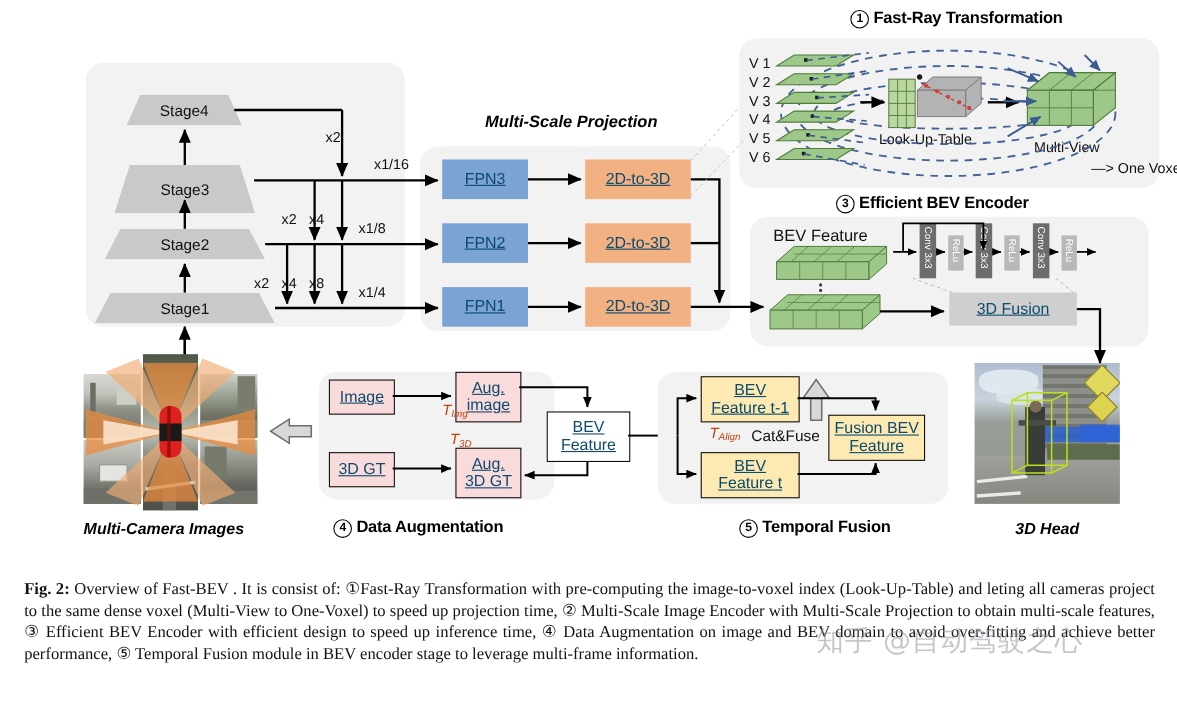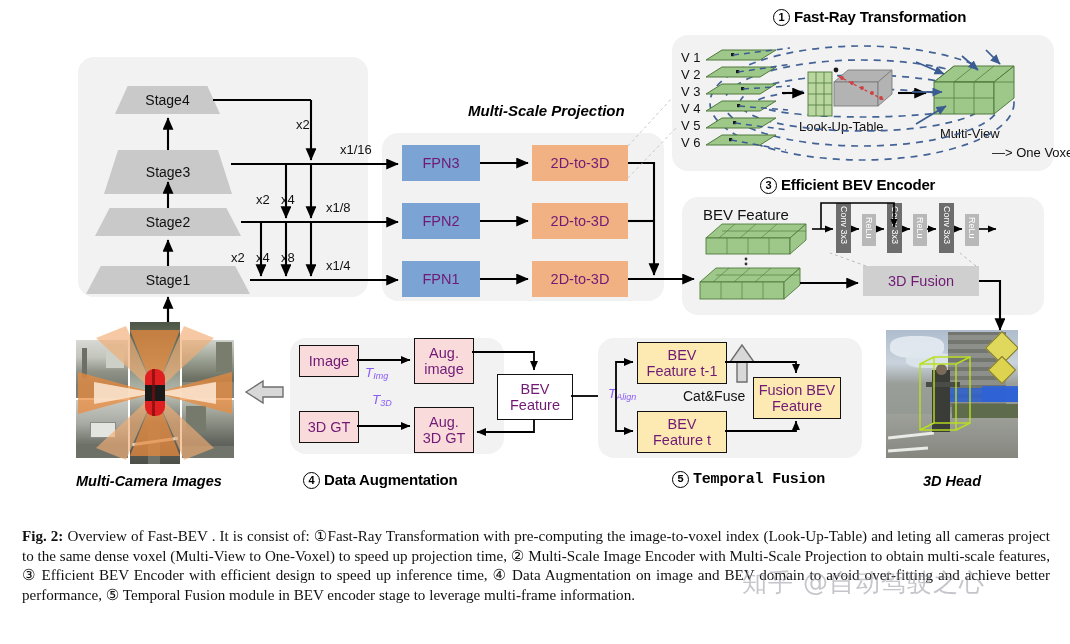--- a/index.html
+++ b/index.html
@@ -12,31 +12,31 @@
   .ttl .cn{display:inline-block;border:1.6px solid #000;border-radius:50%;width:15px;height:15px;
            line-height:15px;text-align:center;font-size:11px;margin-right:4px;vertical-align:1px;font-weight:bold;}
   .ital{position:absolute;font-style:italic;font-weight:bold;font-size:15px;white-space:nowrap;}
 
   
   .stage{position:absolute;background:#c9c9c9;display:flex;align-items:center;justify-content:center;
          font-size:14px;color:#111;}
   .stage span{position:relative;z-index:2;}
 
   .boxlabel{position:absolute;display:flex;align-items:center;justify-content:center;
-            text-align:center;font-size:14.5px;color:#701a75;line-height:1.12;}
+            text-align:center;font-size:14.5px;color:#0c4a6e;line-height:1.12;text-decoration:underline;}
 
   .fpn{background:#7ba3d4;}
   .d23{background:#f2b183;}
   .pink{background:#fadbdc;border:1.8px solid #111;}
   .yellow{background:#fdeab2;border:1.8px solid #111;}
   .white{background:#fff;border:1.8px solid #111;}
   .grayb{background:#cfcfcf;}
 
   .lbl{position:absolute;font-size:13px;color:#111;white-space:nowrap;}
-  .lbl-i{position:absolute;font-size:13.5px;color:#8b5cf6;white-space:nowrap;font-style:italic;}
+  .lbl-i{position:absolute;font-size:13.5px;color:#c2410c;white-space:nowrap;font-style:italic;margin-left:37px;}
   .sub{font-size:9px;vertical-align:-2px;font-style:italic;}
 
   .cap{position:absolute;left:22px;top:527px;width:1028px;font-family:"Liberation Serif", serif;
        font-size:15.1px;line-height:1.30;text-align:justify;color:#111;}
   .cap b{font-weight:bold;}
 
   .wm{position:absolute;left:742px;top:566px;font-size:25px;color:rgba(150,150,160,0.55);
       font-family:"DejaVu Sans", sans-serif;letter-spacing:1px;pointer-events:none;}
 
   svg.layer{position:absolute;left:0;top:0;width:1070px;height:644px;pointer-events:none;}
@@ -57,24 +57,24 @@
 
   <div class="ttl" style="left:773px;top:8px;">
     <span class="cn">1</span><span>Fast-Ray Transformation</span>
   </div>
   <div class="ttl" style="left:760px;top:176px;">
     <span class="cn">3</span><span>Efficient BEV  Encoder</span>
   </div>
   <div class="ttl" style="left:303px;top:471px;">
     <span class="cn">4</span><span>Data Augmentation</span>
   </div>
-  <div class="ttl" style="left:672px;top:471px;font-family:Liberation Mono, monospace;">
+  <div class="ttl" style="left:672px;top:471px;">
     <span class="cn">5</span><span>Temporal Fusion</span>
   </div>
-  <div class="ital" style="left:441px;top:102px;margin-left:27px;">Multi-Scale Projection</div>
+  <div class="ital" style="left:441px;top:102px;">Multi-Scale Projection</div>
 
   <div class="stage" style="left:115px;top:86px;width:105px;height:28px;clip-path:polygon(12% 0,88% 0,100% 100%,0 100%);">
     <span>Stage4</span>
     </div>
   <div class="stage" style="left:104px;top:150px;width:128px;height:44px;clip-path:polygon(11% 0,89% 0,100% 100%,0 100%);">
     <span>Stage3</span>
     </div>
   <div class="stage" style="left:95px;top:208px;width:146px;height:28px;clip-path:polygon(10% 0,90% 0,100% 100%,0 100%);">
     <span>Stage2</span>
     </div>

